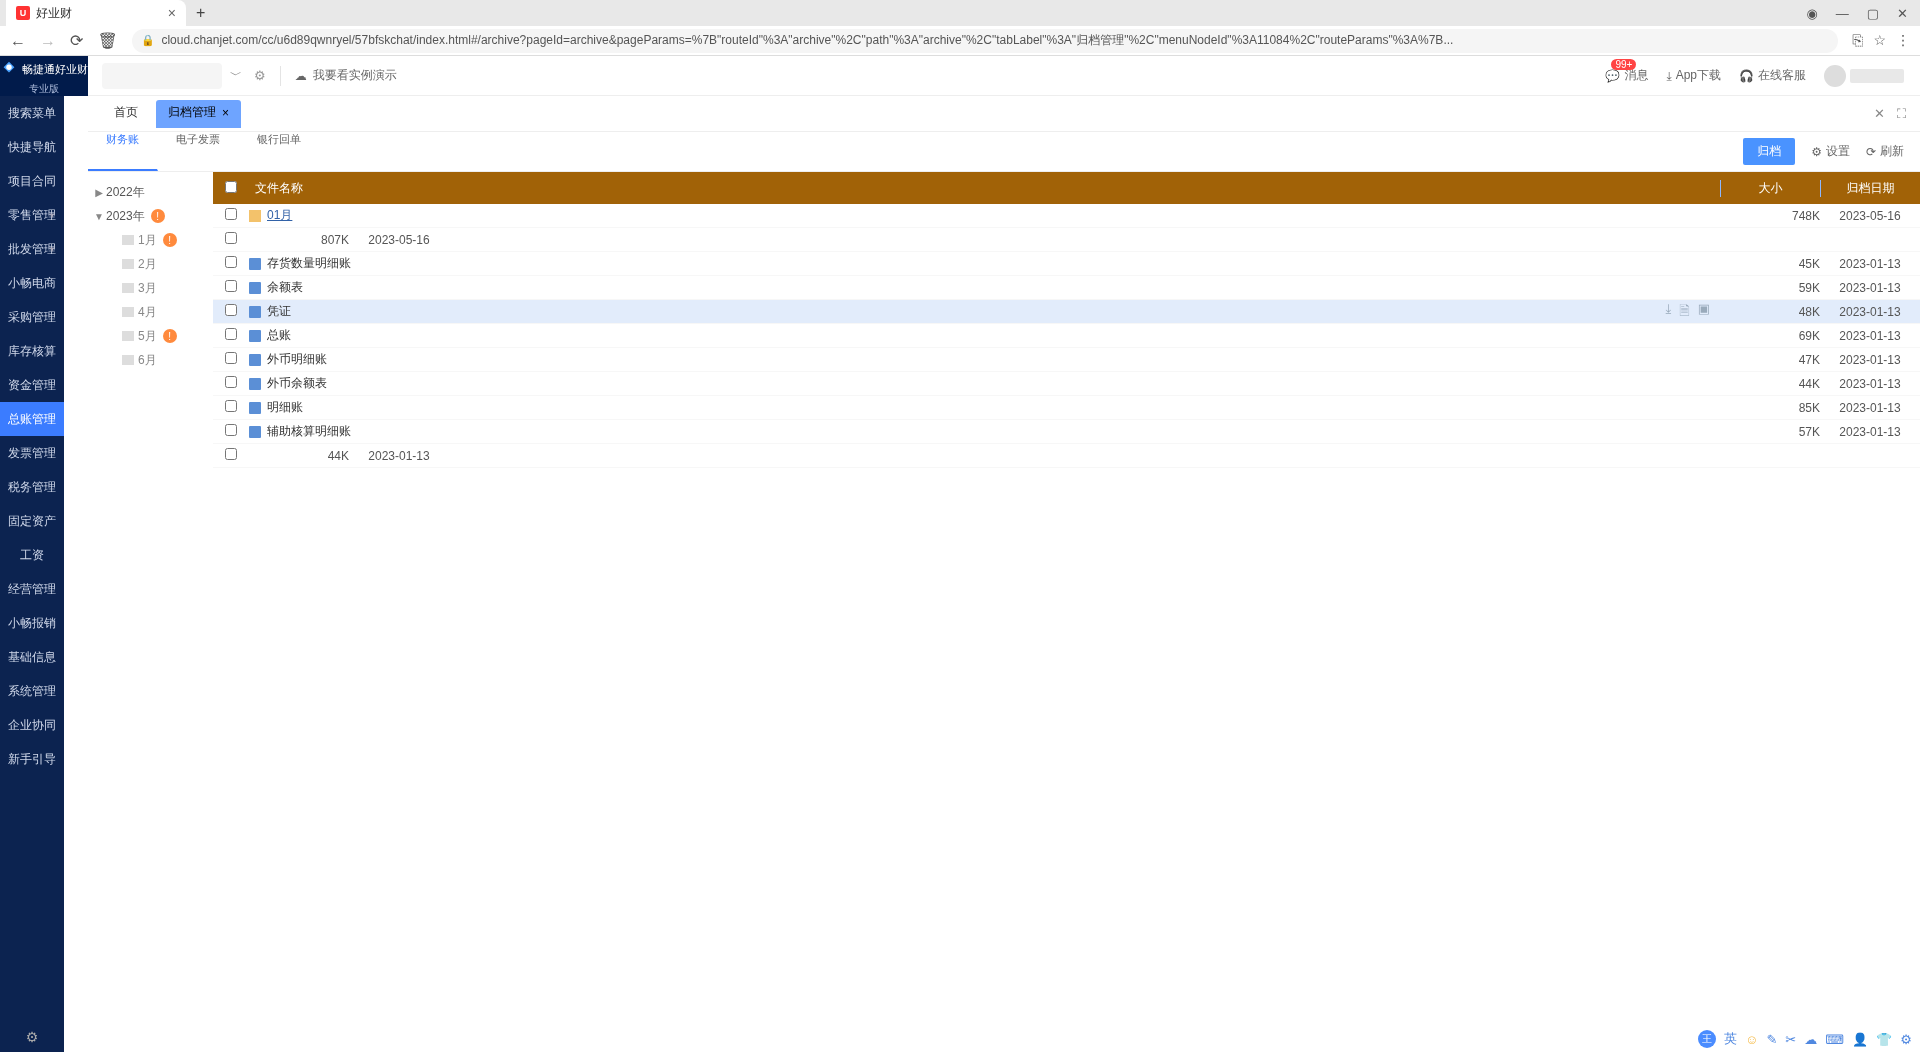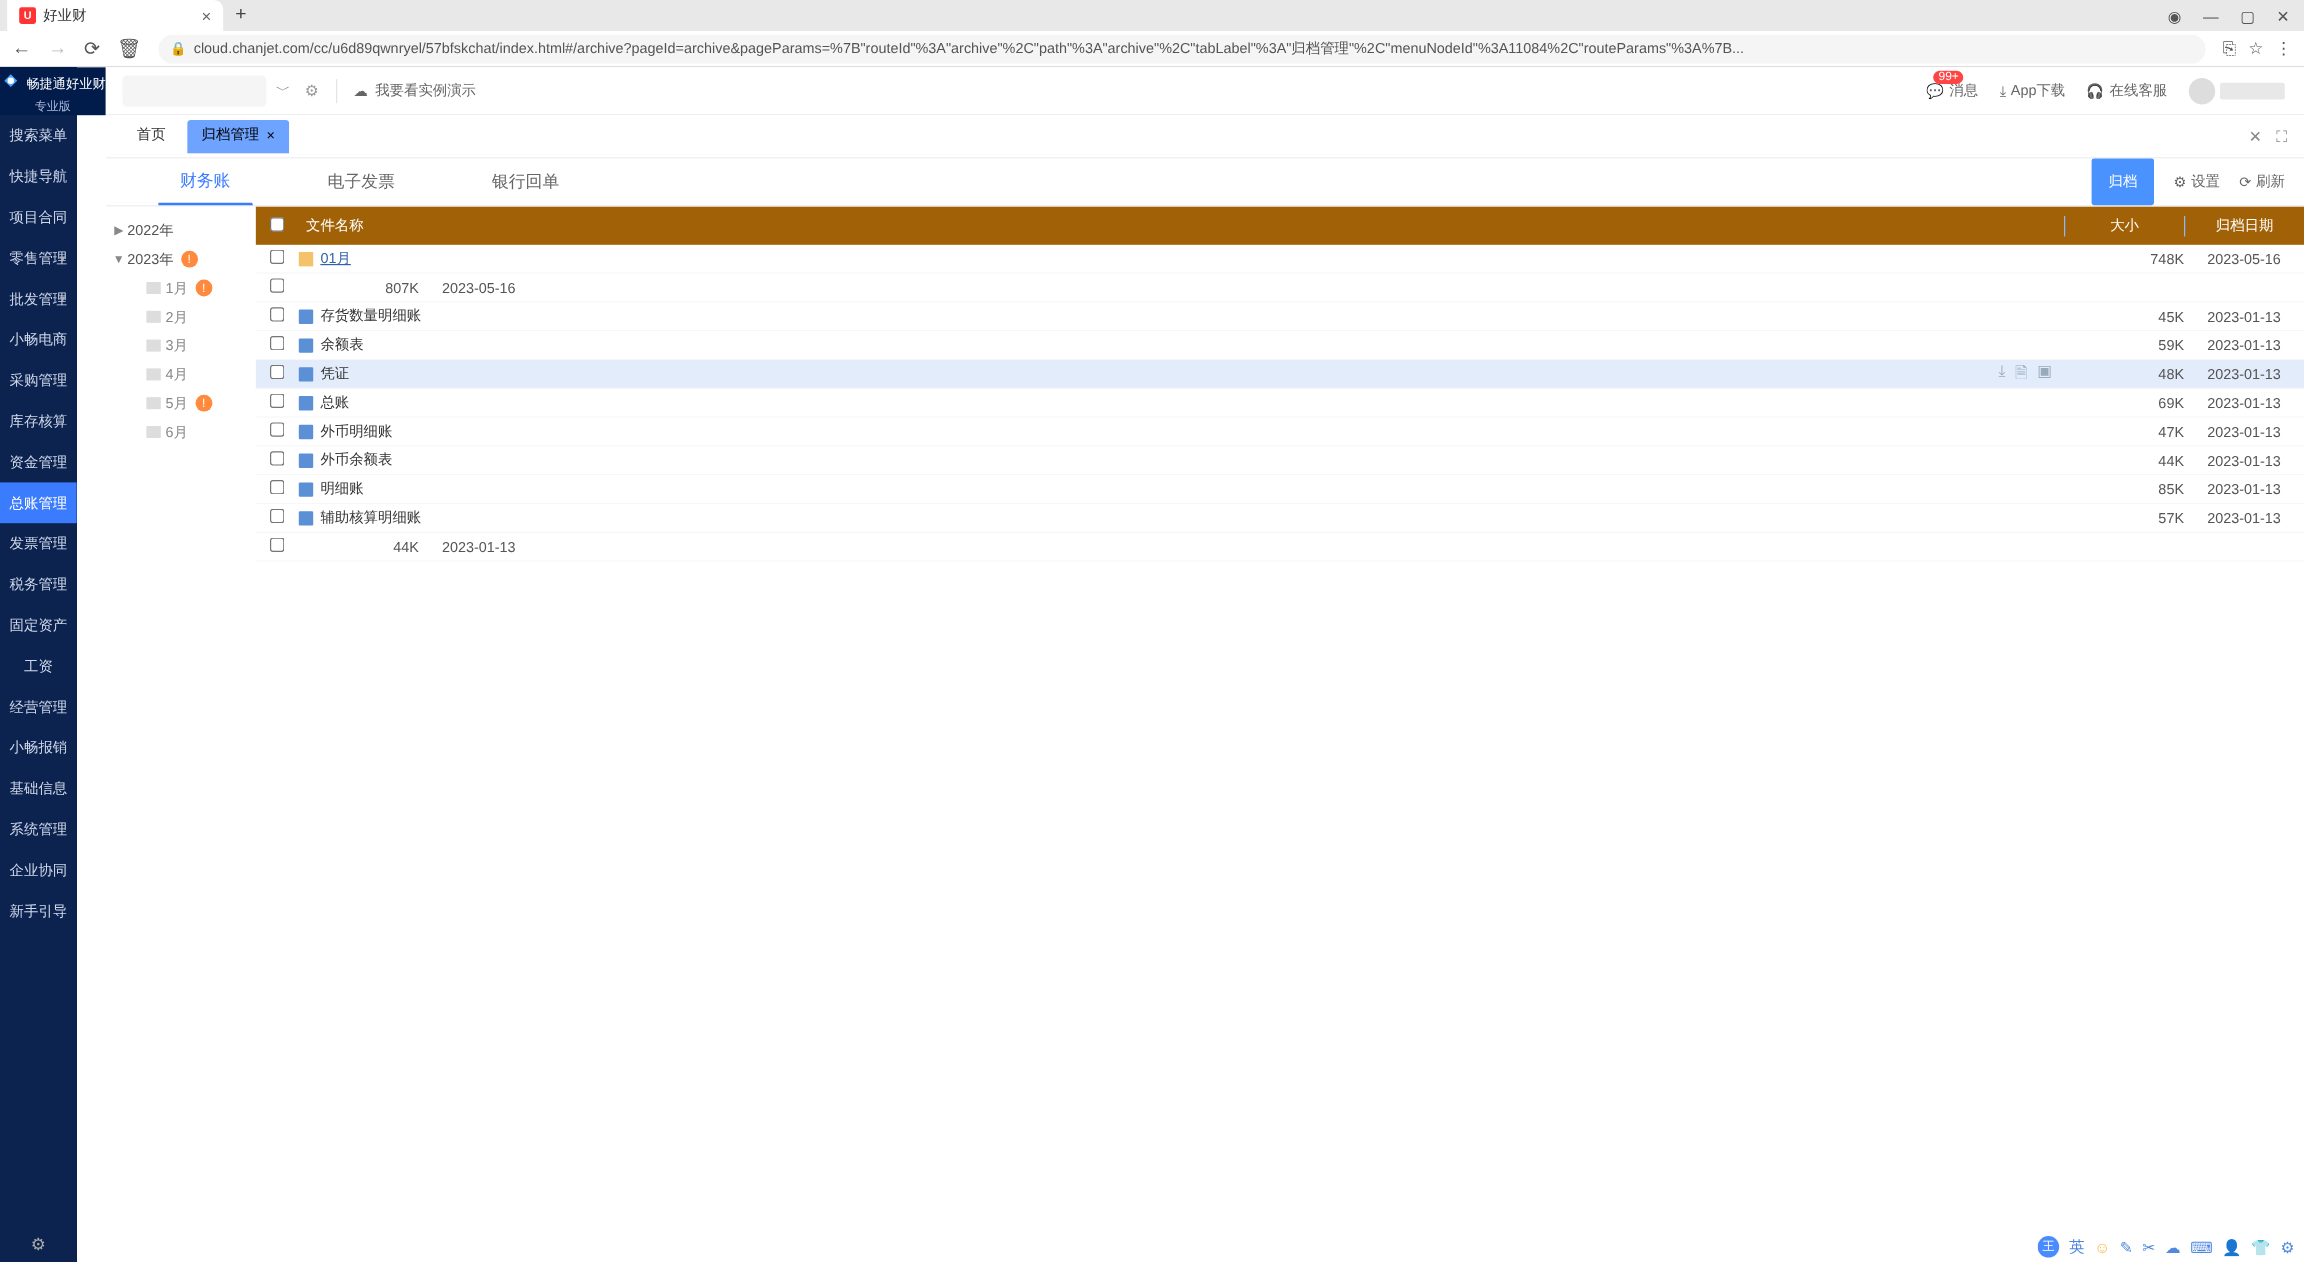--- a/index.html
+++ b/index.html
@@ -50,23 +50,23 @@
 .main { position: fixed; top: 96px; left: 88px; right: 0; bottom: 0; background: #fff; display: flex; flex-direction: column; }
 .page-tabs { height: 36px; border-bottom: 1px solid #eee; display: flex; align-items: center; padding: 0 14px; gap: 6px; }
 .ptab { padding: 0 12px; height: 28px; display: flex; align-items: center; font-size: 12px; color: #666; border-bottom: 2px solid transparent; gap: 6px; }
 .ptab.active-home { color: #333; }
 .ptab.active-blue { background: #6ea4ff; color: #000000; border-radius: 3px 3px 0 0; }
 .ptab .x { font-size: 12px; }
 .tab-right { margin-left: auto; display: flex; gap: 12px; color: #888; font-size: 13px; }
 
 
 .subtab-row { height: 40px; display: flex; align-items: stretch; border-bottom: 1px solid #eee; }
-.subtab { padding: 0 18px; display:flex; align-items:center; font-size: 14px; color: #666; border-right: 1px solid transparent; margin-left: 44px; }
+.subtab { padding: 0 18px; display:flex; align-items:flex-start; font-size: 11px; color: #666; border-right: 1px solid transparent; }
 .subtab.active { color: #3b7cff; border-bottom: 2px solid #3b7cff; }
-.toolbar-right { margin-left: auto; display: flex; gap: 16px; padding-right: 16px; }
+.toolbar-right { margin-left: auto; display: flex; align-items: center; gap: 16px; padding-right: 16px; }
 .btn-primary { background: #4a93ff; color: #fff; font-size: 12px; padding: 5px 14px; border-radius: 2px; border: none; }
 .tool-link { color: #666; font-size: 12px; display: flex; align-items: center; gap: 4px; }
 
 
 .content-row { flex: 1; display: flex; overflow: hidden; }
 .tree-pane { width: 125px; padding: 8px 4px; overflow-y: auto; }
 .tree-item { display: flex; align-items: center; font-size: 12px; color: #555; height: 24px; position: relative; }
 .tree-item .arrow { width: 14px; text-align: center; font-size: 10px; color: #888; }
 .tree-item.year { font-weight: 500; }
 .tree-item.month { padding-left: 30px; color: #888; }

